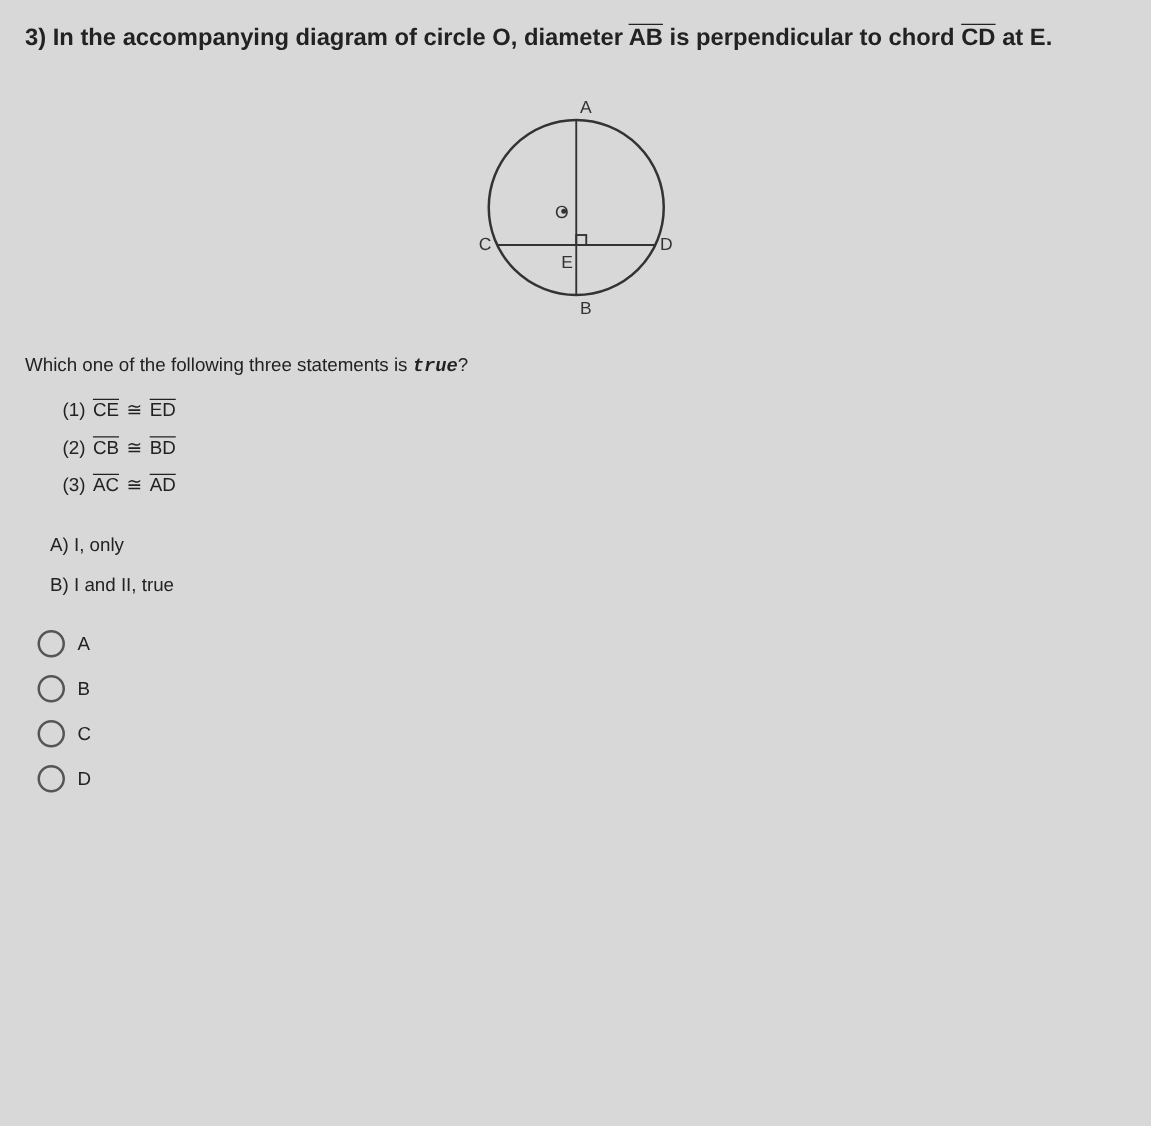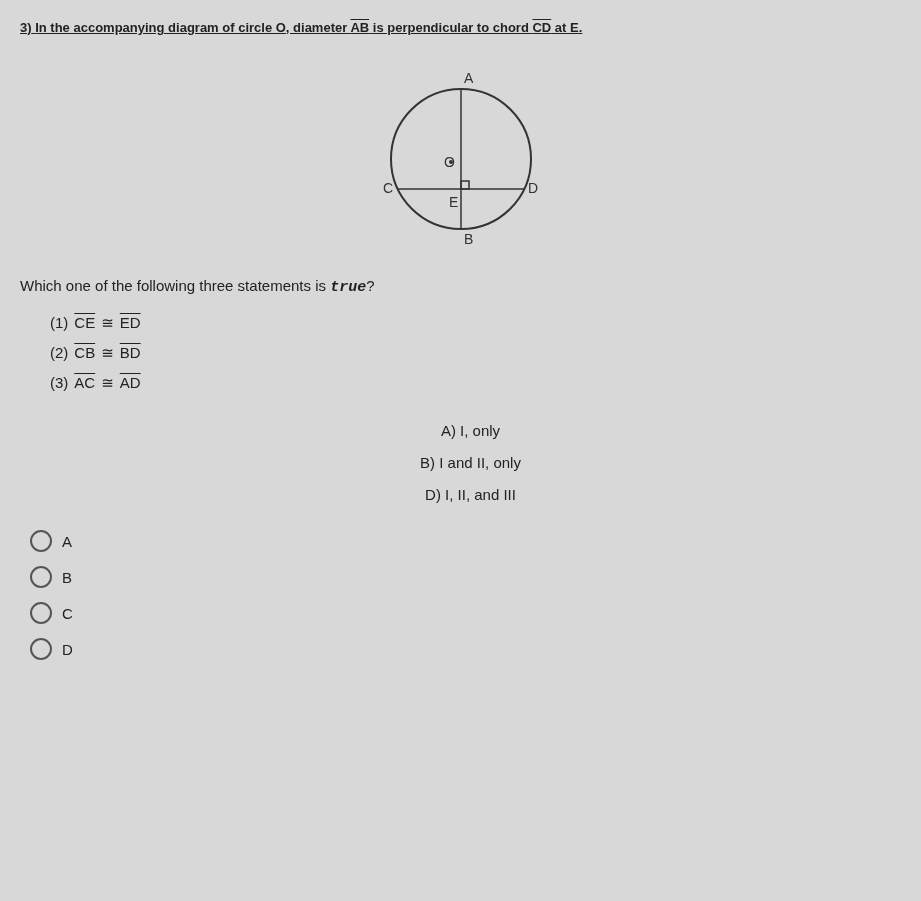--- a/index.html
+++ b/index.html
@@ -7,23 +7,22 @@
       background: #d8d8d8;
       font-family: Arial, sans-serif;
       font-size: 15px;
       color: #222;
       padding: 20px;
       width: 921px;
       min-height: 901px;
     }
     .question-number {
       font-weight: bold;
-      font-size: 13px;
+      font-size: 19px;
       margin-bottom: 24px;
-      text-decoration: underline;
     }
     .diagram-container {
       display: flex;
       justify-content: center;
       margin: 10px 0 18px 0;
     }
     svg.circle-diagram {
       width: 200px;
       height: 200px;
     }
@@ -47,21 +46,20 @@
       gap: 6px;
       font-size: 15px;
     }
     .overline {
       text-decoration: overline;
     }
     .choices {
       margin-left: 20px;
       margin-bottom: 20px;
       line-height: 2;
-      text-align: center;
     }
     .choice-line {
       font-size: 15px;
       margin-bottom: 2px;
     }
     .radio-options {
       margin-left: 10px;
     }
     .radio-row {
       display: flex;
@@ -136,22 +134,21 @@
     <div class="statement-line">
       <span>(3)</span>
       <span class="overline">AC</span>
       <span>≅</span>
       <span class="overline">AD</span>
     </div>
   </div>
 
   <div class="choices">
     <div class="choice-line">A)  <span>I, only</span></div>
-    <div class="choice-line">B)  <span>I and II, only</span></div>
-    <div class="choice-line">D)  <span>I, II, and III</span></div>
+    <div class="choice-line">B)  <span>I and II, true</span></div>
   </div>
 
   <div class="radio-options">
     <div class="radio-row">
       <span class="radio-circle"></span>
       <span>A</span>
     </div>
     <div class="radio-row">
       <span class="radio-circle"></span>
       <span>B</span>

